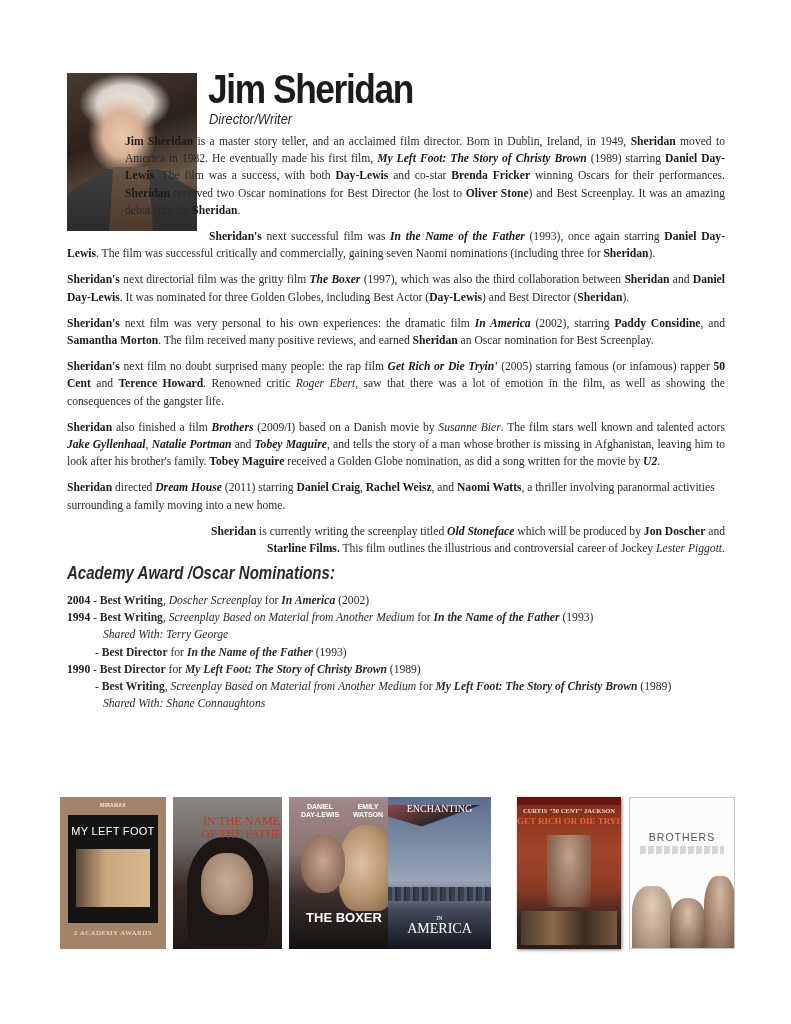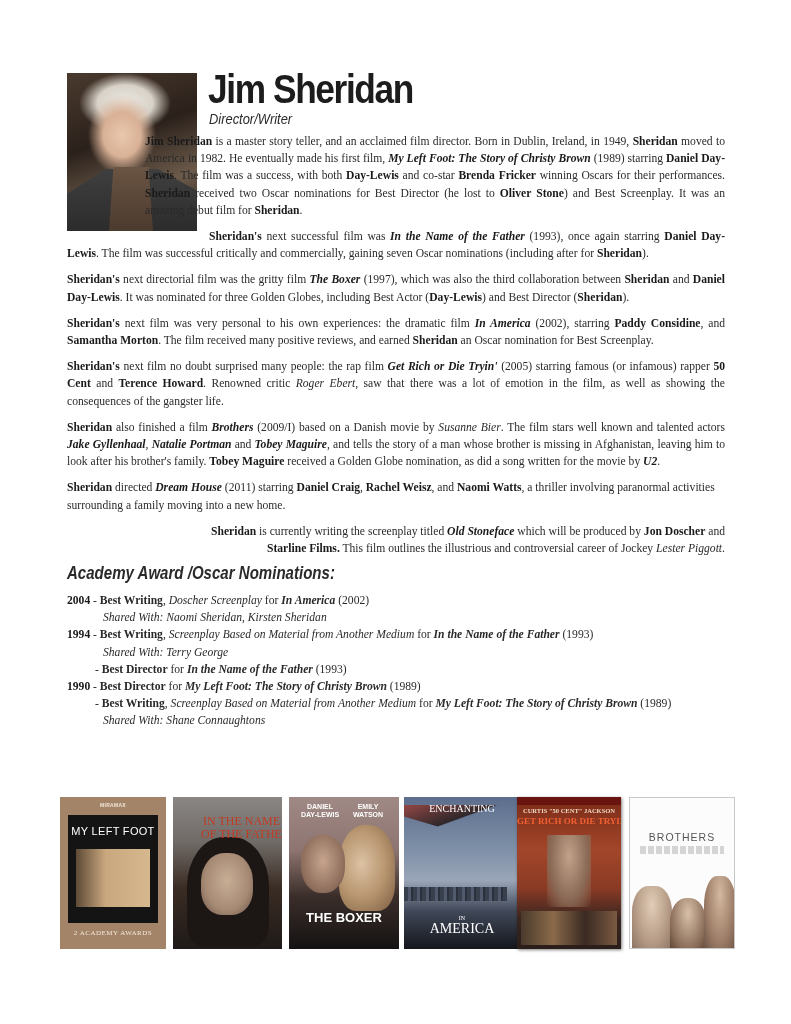--- a/index.html
+++ b/index.html
@@ -76,21 +76,21 @@
 
   
   .p3 { left: 289px; width: 110px; background: linear-gradient(180deg, #a08a86 0%, #8d7470 35%, #3b2e2a 65%, #141212 100%); }
   .p3 .names { position: absolute; top: 6px; left: 0; right: 0; font-family: "Liberation Sans", sans-serif; font-weight: bold; font-size: 7px; color: #fff; line-height: 8px; }
   .p3 .names span { position: absolute; text-align: center; width: 50px; }
   .p3 .face1 { position: absolute; left: 12px; top: 38px; width: 44px; height: 58px; border-radius: 45%; background: radial-gradient(ellipse at 50% 45%, #c7a58e 0%, #8c6c5a 70%, #3a2a24 100%); }
   .p3 .hair2 { position: absolute; left: 50px; top: 28px; width: 56px; height: 86px; border-radius: 45% 45% 30% 30%; background: radial-gradient(ellipse at 40% 45%, #dcc2a4 0%, #b89670 50%, #7a5c40 100%); }
   .p3 .ptitle { top: 113px; font-size: 13px; color: #fff; font-family: "Liberation Sans", sans-serif; font-weight: bold; }
 
   
-  .p4 { left: 404px; width: 116px; background: linear-gradient(180deg, #5d6e8e 0%, #7f90a8 35%, #9aa6b8 55%, #404858 75%, #14161c 100%); }
+  .p4 { left: 388px; width: 103px; background: linear-gradient(180deg, #5d6e8e 0%, #7f90a8 35%, #9aa6b8 55%, #404858 75%, #14161c 100%); }
   .p4 .bridge { position: absolute; left: 0; top: 8px; width: 103px; height: 95px; background: linear-gradient(160deg, rgba(160,60,50,0.8) 0%, rgba(40,30,30,0.9) 25%, rgba(0,0,0,0) 26%); clip-path: polygon(0 0, 100% 0, 100% 100%, 92% 100%, 40% 25%, 0 12%); }
   .p4 .ptitle { top: 6px; font-size: 10px; color: #fff; font-family: "Liberation Serif", serif; }
   .p4 .ptitle2 { top: 118px; font-size: 14px; color: #fff; font-family: "Liberation Serif", serif; line-height: 14px; }
   .p4 .ptitle2 small { display: block; font-size: 6px; line-height: 7px; }
   .p4 .city { position: absolute; left: 0; bottom: 48px; width: 103px; height: 14px; background: repeating-linear-gradient(90deg, #38404e 0 4px, #505a6c 4px 7px, #2a303c 7px 9px); }
 
   
   .p5 { left: 517px; width: 104px; background: linear-gradient(180deg, #7a2a18 0%, #a2462a 35%, #8a3a24 60%, #3a2620 80%, #2a1e1a 100%); box-shadow: 1px 1px 3px rgba(0,0,0,0.5); }
   .p5 .band { position: absolute; top: 0; left: 0; right: 0; height: 8px; background: #6a1410; }
   .p5 .ptitle { top: 10px; font-size: 6.5px; color: #f0d8c0; font-family: "Liberation Serif", serif; font-weight: bold; }
@@ -110,25 +110,25 @@
 <body>
 
 <div class="photo" title="Portrait of Jim Sheridan">
   <div class="jacket"></div>
   <div class="shirt"></div>
 </div>
 <h1 class="title">Jim Sheridan</h1>
 <div class="subtitle">Director/Writer</div>
 
 <div class="bio">
-  <p style="padding-left:78px;">
+  <p style="padding-left:58px;">
     <b>Jim Sheridan</b><span> is a master story teller, and an acclaimed film director. Born in Dublin, Ireland, in 1949, </span><b>Sheridan</b><span> moved to America in 1982. He eventually made his first film, </span><b><i>My Left Foot: The Story of Christy Brown</i></b><span> (1989) starring </span><b>Daniel Day-Lewis</b><span>. The film was a success, with both </span><b>Day-Lewis</b><span> and co-star </span><b>Brenda Fricker</b><span> winning Oscars for their performances. </span><b>Sheridan</b><span> received two Oscar nominations for Best Director (he lost to </span><b>Oliver Stone</b><span>) and Best Screenplay. It was an amazing debut film for </span><b>Sheridan</b><span>.</span>
   </p>
   <p class="lead">
-    <b>Sheridan's</b><span> next successful film was </span><b><i>In the Name of the Father</i></b><span> (1993), once again starring </span><b>Daniel Day-Lewis</b><span>. The film was successful critically and commercially, gaining seven Oscar nominations (including after for </span><b>Sheridan</b><span>).</span>
+    <b>Sheridan's</b><span> next successful film was </span><b><i>In the Name of the Father</i></b><span> (1993), once again starring </span><b>Daniel Day-Lewis</b><span>. The film was successful critically and commercially, gaining seven Naomi nominations (including three for </span><b>Sheridan</b><span>).</span>
   </p>
   <p>
     <b>Sheridan's</b><span> next directorial film was the gritty film </span><b><i>The Boxer</i></b><span> (1997), which was also the third collaboration between </span><b>Sheridan</b><span> and </span><b>Daniel Day-Lewis</b><span>. It was nominated for three Golden Globes, including Best Actor (</span><b>Day-Lewis</b><span>) and Best Director (</span><b>Sheridan</b><span>).</span>
   </p>
   <p>
     <b>Sheridan's</b><span> next film was very personal to his own experiences: the dramatic film </span><b><i>In America</i></b><span> (2002), starring </span><b>Paddy Considine</b><span>, and </span><b>Samantha Morton</b><span>. The film received many positive reviews, and earned </span><b>Sheridan</b><span> an Oscar nomination for Best Screenplay.</span>
   </p>
   <p>
     <b>Sheridan's</b><span> next film no doubt surprised many people: the rap film </span><b><i>Get Rich or Die Tryin'</i></b><span> (2005) starring famous (or infamous) rapper </span><b>50 Cent</b><span> and </span><b>Terence Howard</b><span>. Renowned critic </span><i>Roger Ebert</i><span>, saw that there was a lot of emotion in the film, as well as showing the consequences of the gangster life.</span>
   </p>
@@ -141,21 +141,20 @@
   <p style="text-align:right;">
     <b>Sheridan</b><span> is currently writing the screenplay titled </span><b><i>Old Stoneface</i></b><span> which will be produced by </span><b>Jon Doscher</b><span> and</span><br><b>Starline Films.</b><span> This film outlines the illustrious and controversial career of Jockey </span><i>Lester Piggott</i><span>.</span>
   </p>
 </div>
 
 <h2 class="awards-heading">Academy Award /Oscar Nominations:</h2>
 <div class="awards">
   <div class="row">
     <span class="yr">2004</span><span> - </span><b>Best Writing</b><span>, </span><i>Doscher Screenplay</i><span> for </span><b><i>In America</i></b><span> (2002)</span>
   </div>
-  <div class="row shared">Shared With: Naomi Sheridan, Kirsten Sheridan</div>
   <div class="row">
     <span class="yr">1994</span><span> - </span><b>Best Writing</b><span>, </span><i>Screenplay Based on Material from Another Medium</i><span> for </span><b><i>In the Name of the Father</i></b><span> (1993)</span>
   </div>
   <div class="row shared">Shared With: Terry George</div>
   <div class="row sub">
     <span>- </span><b>Best Director</b><span> for </span><b><i>In the Name of the Father</i></b><span> (1993)</span>
   </div>
   <div class="row">
     <span class="yr">1990</span><span> - </span><b>Best Director</b><span> for </span><b><i>My Left Foot: The Story of Christy Brown</i></b><span> (1989)</span>
   </div>

